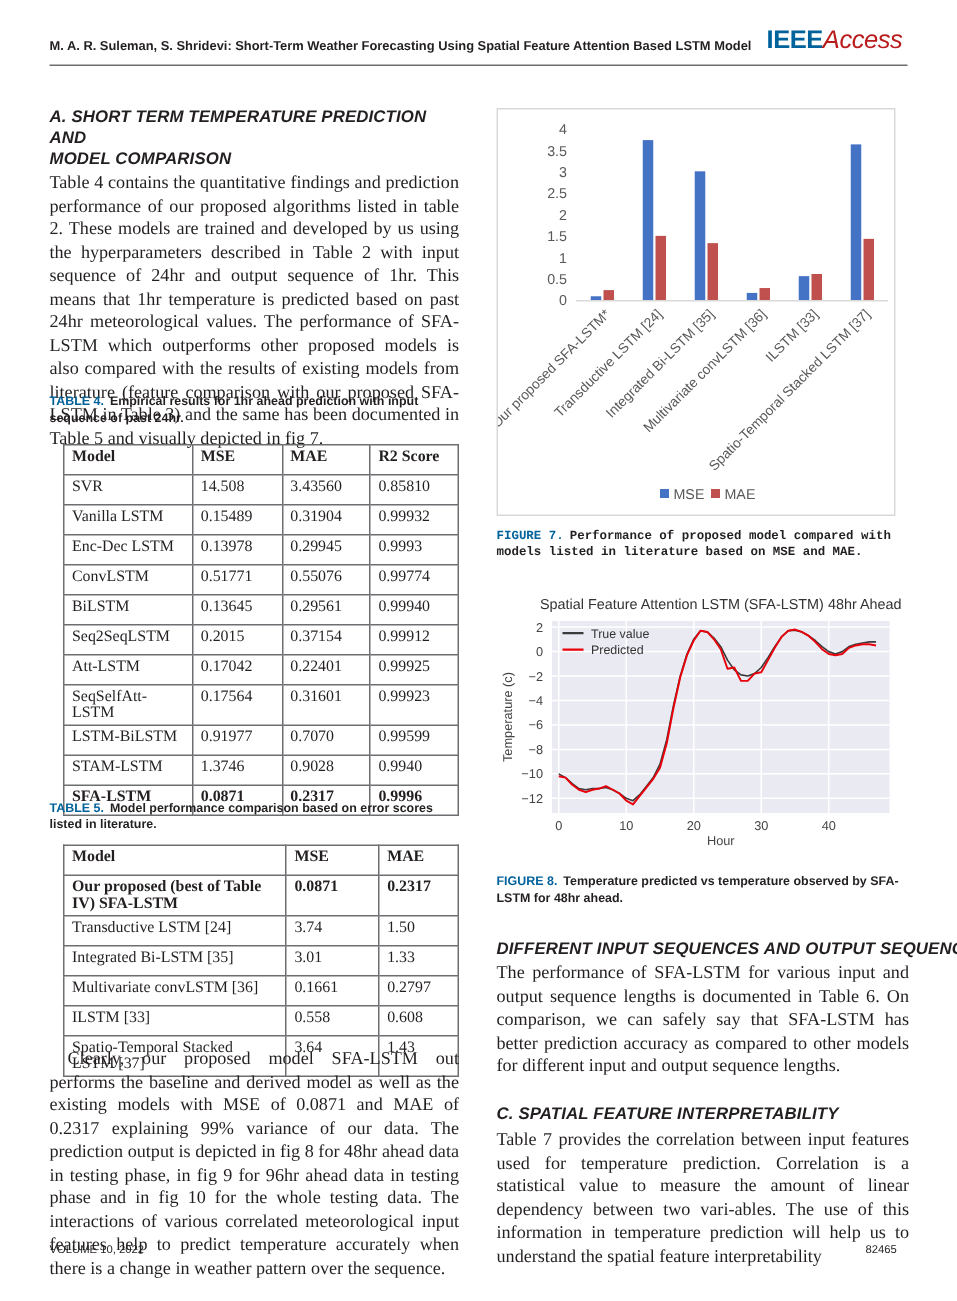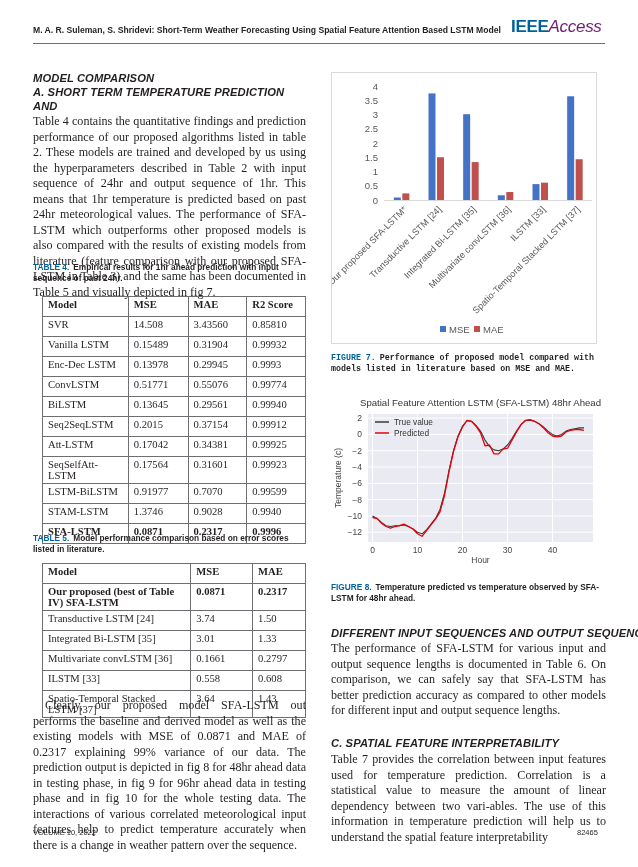--- a/index.html
+++ b/index.html
@@ -1,21 +1,21 @@
 <!DOCTYPE html>
 <html><head>
 <meta charset="utf-8">
 <style>
   html,body{margin:0;padding:0;background:#fff;}
   body{width:638px;height:867px;position:relative;overflow:hidden;font-family:"Liberation Serif",serif;color:#231f20;}
   .hdr{position:absolute;left:33px;top:25px;width:570px;font-family:"Liberation Sans",sans-serif;font-size:8.6px;color:#231f20;font-weight:bold;}
   .hdr-rule{position:absolute;left:33px;top:43px;width:572px;height:1px;background:#6d6e71;}
   .logo{position:absolute;left:511px;top:17px;font-family:"Liberation Sans",sans-serif;font-size:17px;color:#00629b;letter-spacing:-0.3px;}
   .logo b{font-weight:bold;}
-  .logo i{font-style:italic;font-weight:normal;color:#701a75;}
+  .logo i{font-style:italic;font-weight:normal;color:#b91c1c;}
   .col{position:absolute;}
   .sec{font-family:"Liberation Sans",sans-serif;font-style:italic;font-weight:bold;font-size:11.2px;color:#231f20;line-height:14px;letter-spacing:0.1px;}
   .para{font-size:12.1px;line-height:15.5px;text-align:justify;margin:0;}
   .para.indent{text-indent:12px;}
   .cap{font-family:"Liberation Sans",sans-serif;font-size:8.3px;font-weight:bold;line-height:11px;}
   .cap .lbl{color:#00629b;margin-right:4px;}
   table.t{border-collapse:collapse;font-family:"Liberation Serif",serif;font-size:10.6px;}
   table.t td{border:1px solid #6d6e71;padding:2px 6px 2px 5px;height:15px;vertical-align:top;}
   table.t tr.h td{font-weight:bold;}
   table.t tr.b td{font-weight:bold;}
@@ -25,22 +25,22 @@
 </style>
 </head>
 <body>
 
 <div class="hdr">M. A. R. Suleman, S. Shridevi: Short-Term Weather Forecasting Using Spatial Feature Attention Based LSTM Model</div>
 <div class="logo"><b>IEEE</b><i>Access</i></div>
 <div class="hdr-rule"></div>
 
 <div class="col" style="left:33px;top:71px;width:273px;">
   <div class="sec">
+    <div>A.  SHORT TERM TEMPERATURE PREDICTION AND</div>
     <div>MODEL COMPARISON</div>
-    <div>A.  SHORT TERM TEMPERATURE PREDICTION AND</div>
   </div>
   <p class="para" style="margin-top:1px;">Table 4 contains the quantitative findings and prediction performance of our proposed algorithms listed in table 2. These models are trained and developed by us using the hyperparameters described in Table 2 with input sequence of 24hr and output sequence of 1hr. This means that 1hr temperature is predicted based on past 24hr meteorological values. The performance of SFA-LSTM which outperforms other proposed models is also compared with the results of existing models from literature (feature comparison with our proposed SFA-LSTM in Table 3) and the same has been documented in Table 5 and visually depicted in fig 7.</p>
 </div>
 
 <div class="col cap" style="left:33px;top:262px;width:275px;">
   <span class="lbl">TABLE 4.</span><span>Empirical results for 1hr ahead prediction with input sequence of past 24hr.</span>
 </div>
 
 <table class="t" id="t4" style="position:absolute;left:42px;top:296px;width:264px;">
   <colgroup>
@@ -88,21 +88,21 @@
       </tr>
       <tr>
         <td>Seq2SeqLSTM</td>
         <td>0.2015</td>
         <td>0.37154</td>
         <td>0.99912</td>
       </tr>
       <tr>
         <td>Att-LSTM</td>
         <td>0.17042</td>
-        <td>0.34381</td>
+        <td>0.22401</td>
         <td>0.99925</td>
       </tr>
       <tr>
         <td>SeqSelfAtt-LSTM</td>
         <td>0.17564</td>
         <td>0.31601</td>
         <td>0.99923</td>
       </tr>
       <tr>
         <td>LSTM-BiLSTM</td>

